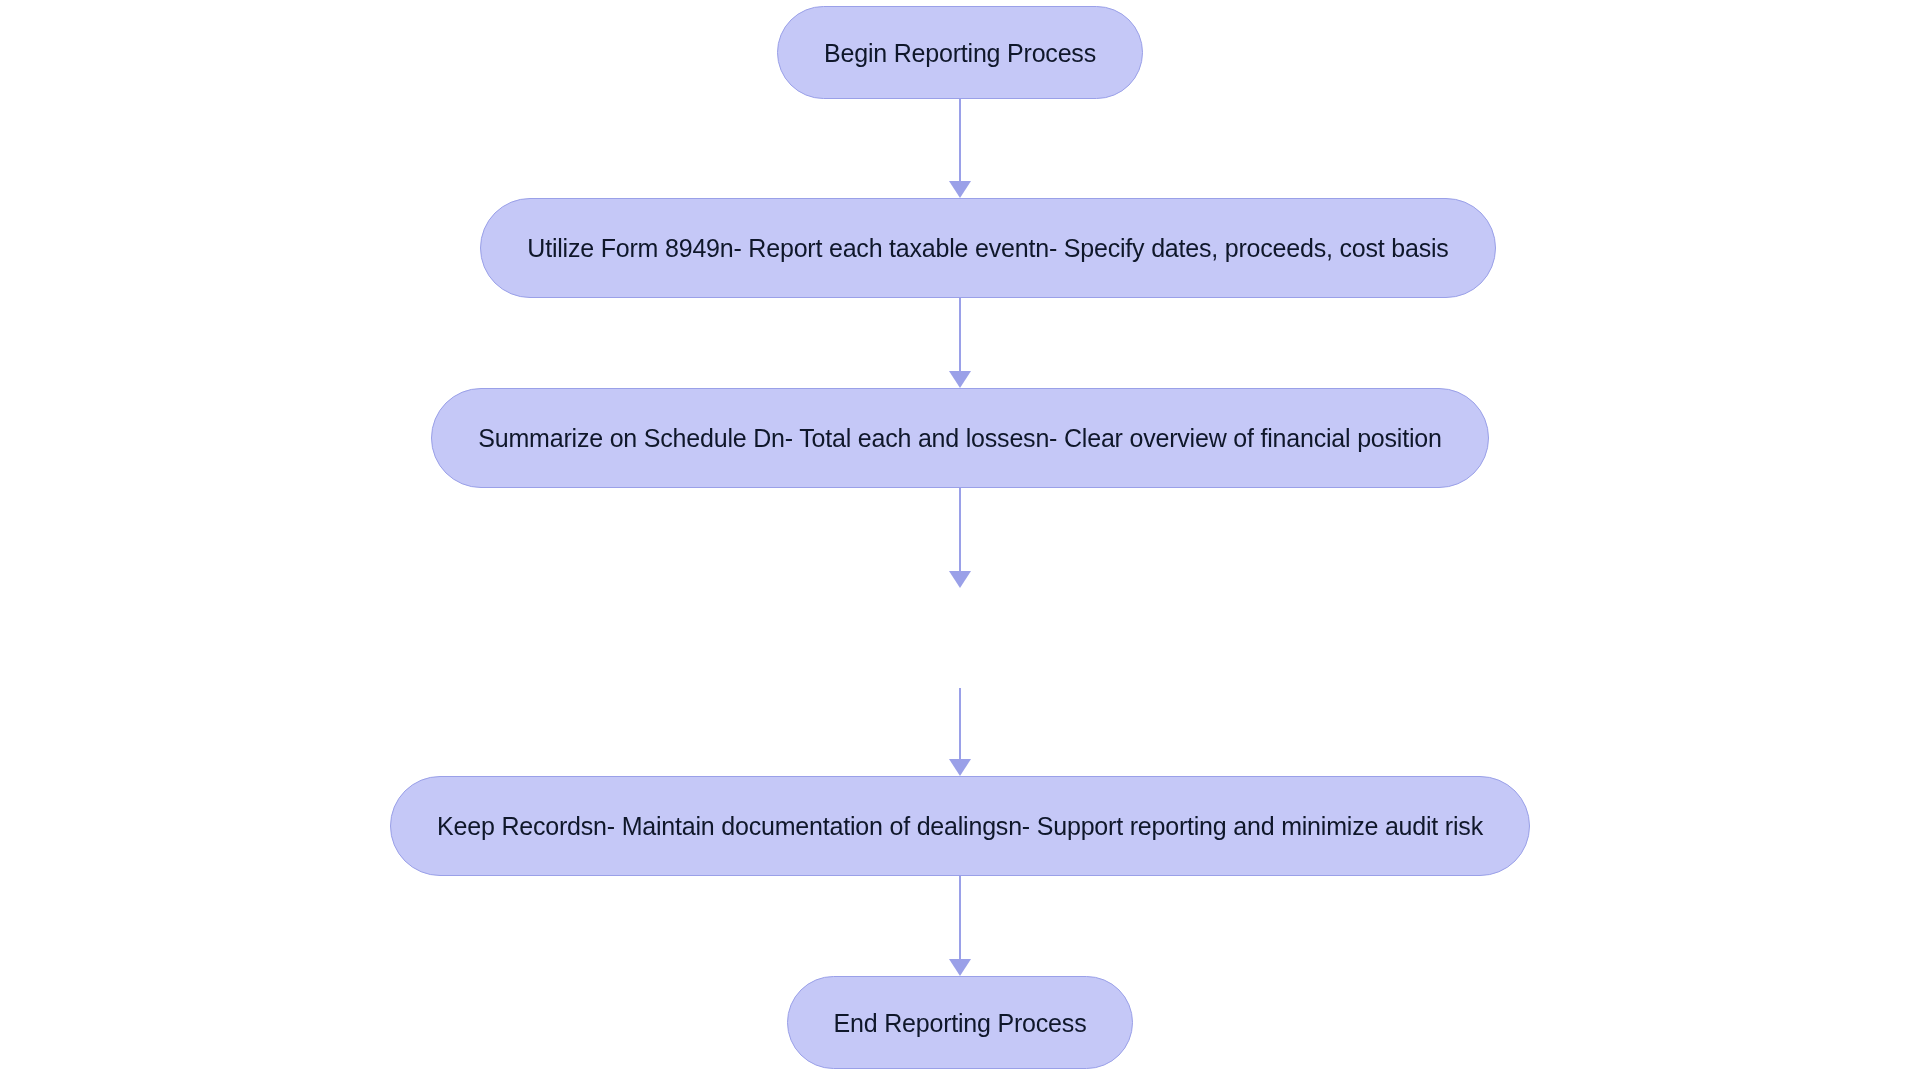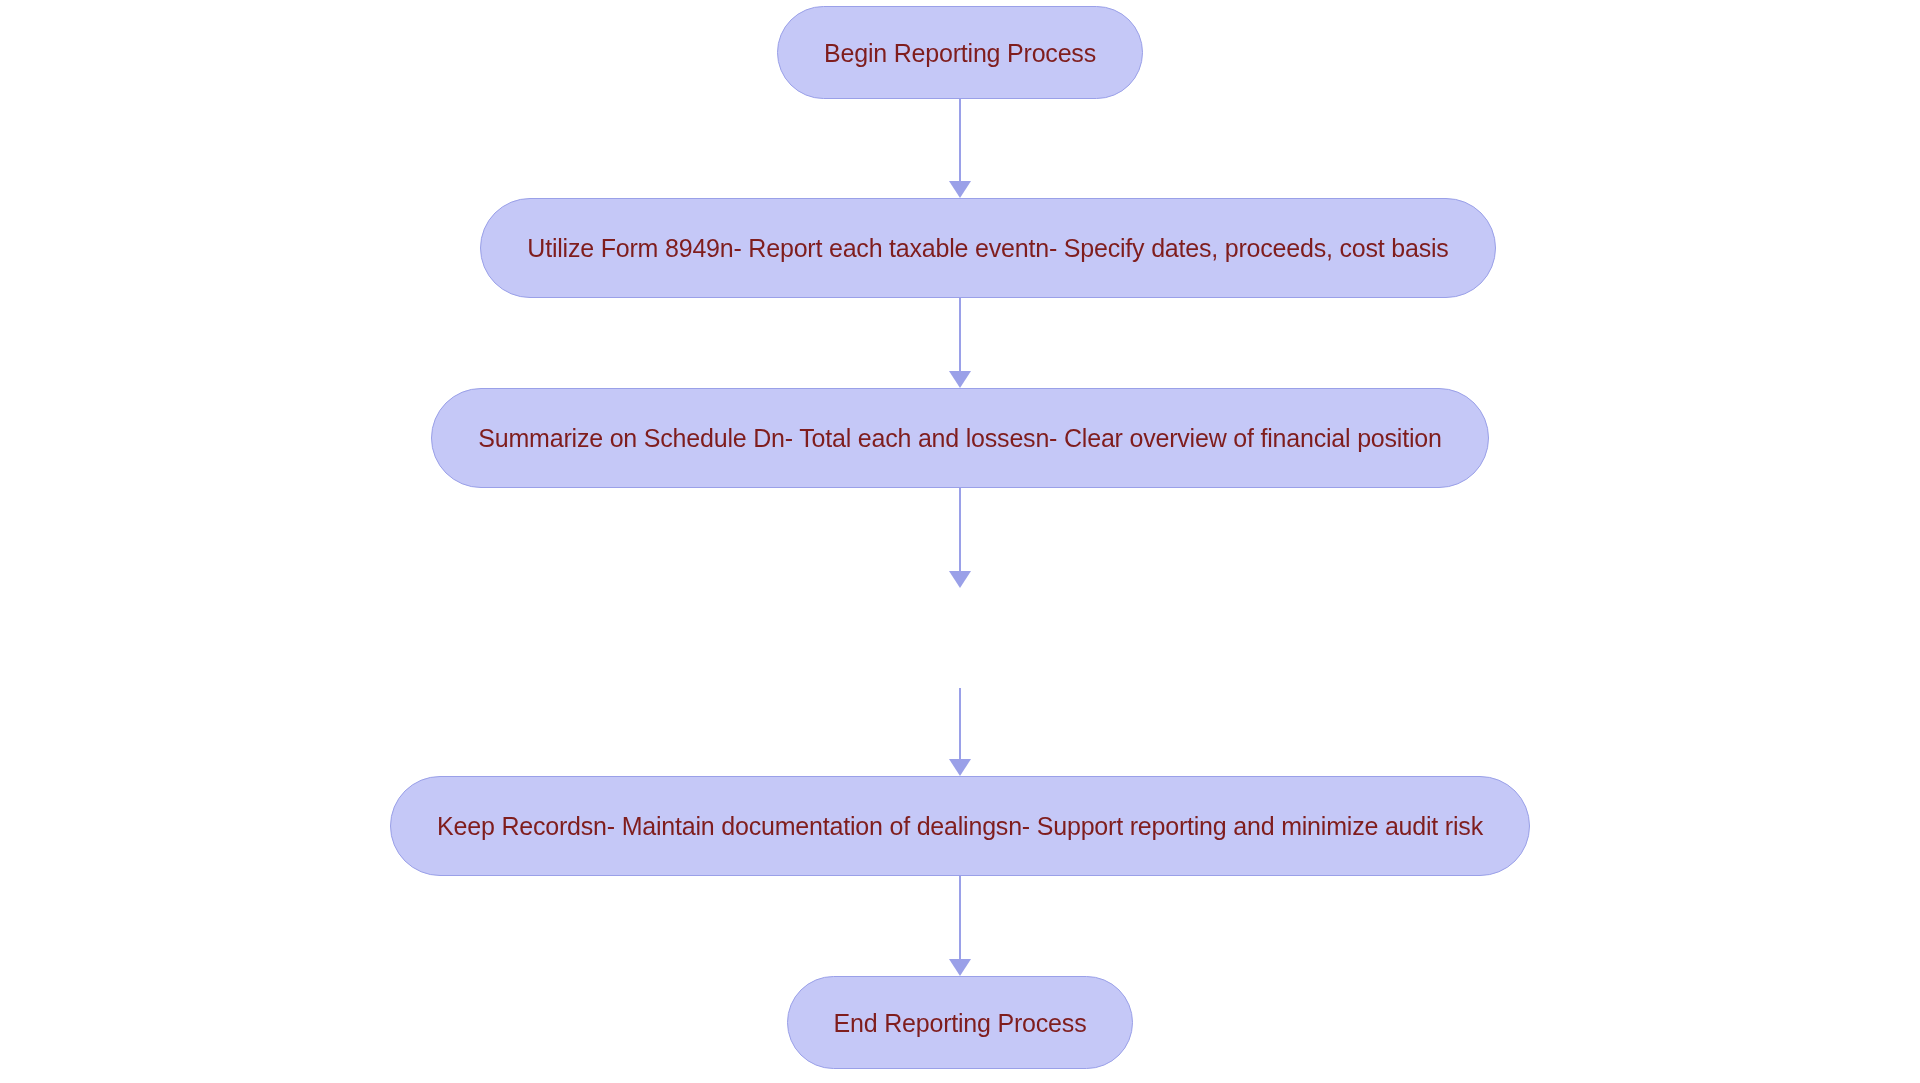--- a/index.html
+++ b/index.html
@@ -31,21 +31,21 @@
     width: 1920px;
     display: flex;
     justify-content: center;
     align-items: center;
   }
 
   .node {
     box-sizing: border-box;
     background: #c5c8f7;
     border: 1.6px solid #9aa0e8;
-    color: #7f1d1d;
+    color: #0f172a;
     display: flex;
     align-items: center;
     justify-content: center;
     text-align: center;
     font-family: "Liberation Sans", sans-serif;
     font-size: 25px;
     font-weight: 400;
     letter-spacing: -0.2px;
     line-height: 1.2;
     white-space: nowrap;

